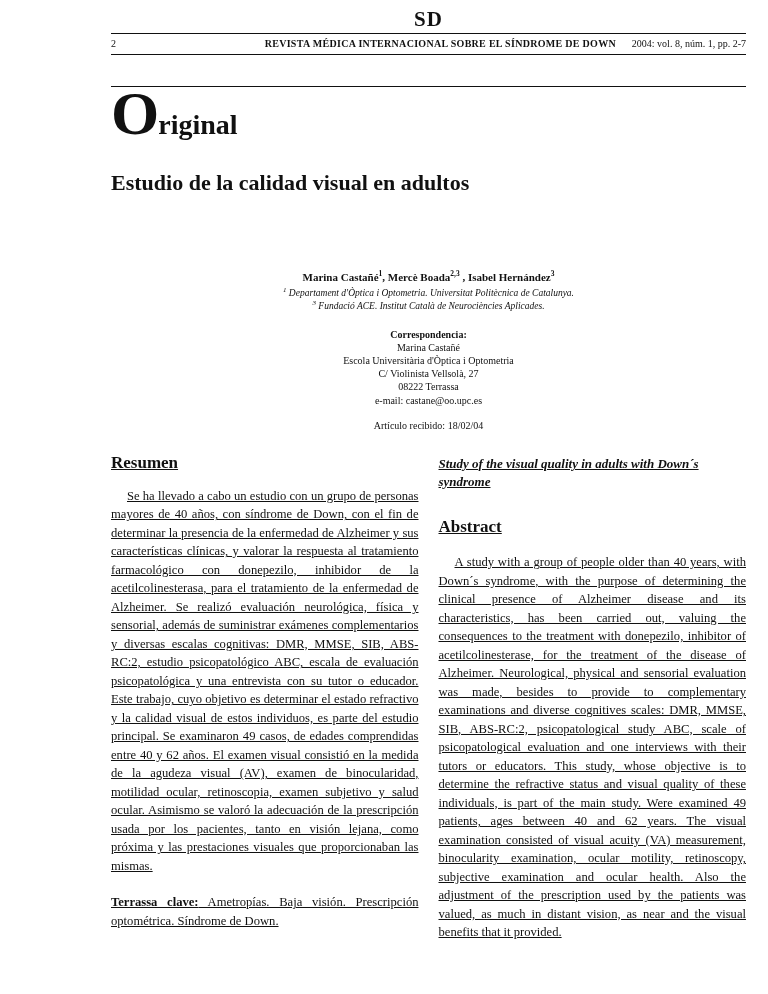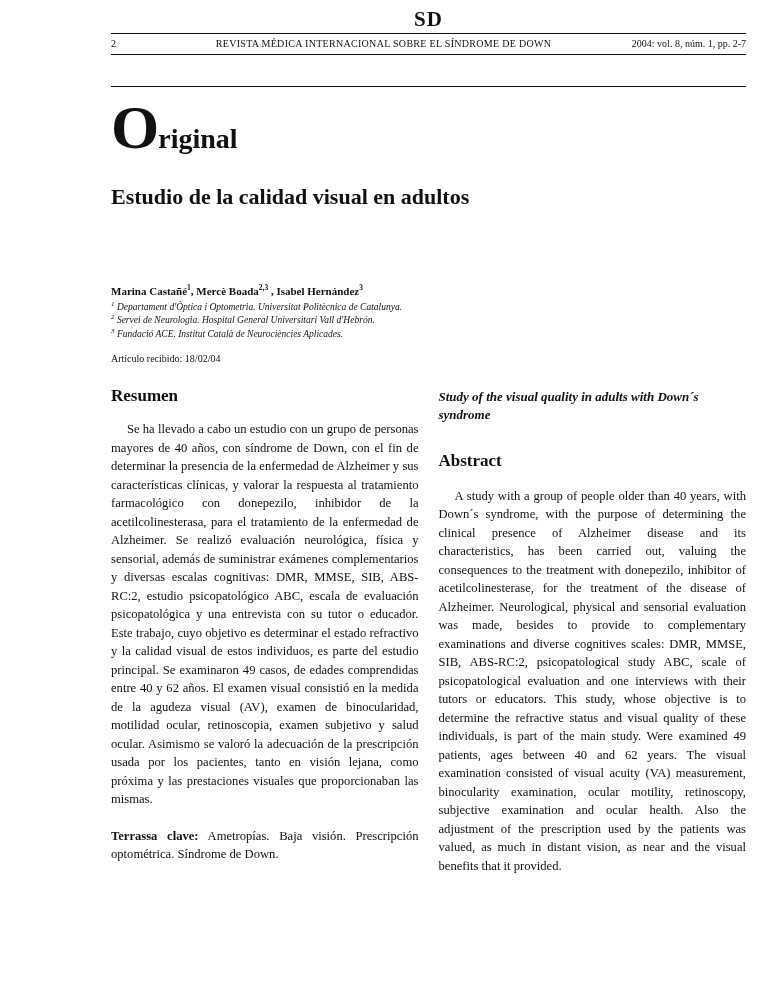--- a/index.html
+++ b/index.html
@@ -39,64 +39,65 @@
   }
   .rule { border-top: 1.5px solid #111; height: 0; }
   .header-row {
     display: flex;
     align-items: baseline;
     padding: 4px 0 5px 0;
   }
   .page-num { font-size: 10px; width: 40px; }
   .journal-title {
     flex: 1;
-    text-align: center;
+    text-align: right;
     font-size: 10px;
-    font-weight: normal;
+    font-weight: bold;
     letter-spacing: 0.3px;
   }
   .issue-info { font-size: 10px; width: 130px; text-align: right; }
   
   .section-label {
     margin-top: 31px;
     border-top: 1.5px solid #111;
-    padding-top: 16px;
+    padding-top: 2px;
   }
   .dropcap {
     font-size: 62px;
     font-weight: bold;
     line-height: 0.8;
     letter-spacing: -1px;
   }
   .label-rest {
     font-size: 28px;
     font-weight: bold;
   }
   
   .title {
     margin: 26px 0 0 0;
     text-align: left;
     font-size: 22px;
     font-weight: bold;
     line-height: 1.45;
   }
   
-  .meta { margin-top: 70px; }
+  .meta { margin-top: 70px; text-align: center; }
   .authors { margin: 0 0 3px 0; font-size: 11px; font-weight: bold; }
   .authors sup { font-size: 7.5px; }
   .affiliations { font-size: 9.5px; font-style: italic; line-height: 1.3; }
   .affiliations sup { font-size: 7px; font-style: italic; }
   .correspondence { margin-top: 15px; font-size: 10px; line-height: 1.32; }
   .correspondence .label { font-weight: bold; }
   .received { margin-top: 13px; font-size: 10px; }
   
   .columns {
     display: flex;
     gap: 20px;
     margin-top: 22px;
+    text-decoration: underline;
   }
   .col { flex: 1; min-width: 0; }
   .col-heading {
     font-size: 17px;
     font-weight: bold;
     margin: 0 0 14px 0;
   }
   .body-text {
     font-size: 12.6px;
     line-height: 1.47;
@@ -144,24 +145,31 @@
     </h1>
 
     <div class="meta">
 
       <p class="authors">
         <span>Marina Castañé</span><sup>1</sup><span>, </span><span>Mercè Boada</span><sup>2,3</sup><span> , </span><span>Isabel Hernández</span><sup>3</sup>
       </p>
 
       <div class="affiliations">
         <div><sup>1</sup><span> Departament d'Òptica i Optometria. Universitat Politècnica de Catalunya.</span></div>
-        <div><sup>2</sup><span> Servei de Neurologia. Hospital General Universitari Vall d'Hebrón.</span></div>
         <div><sup>3</sup><span> Fundació ACE. Institut Català de Neurociències Aplicades.</span></div>
       </div>
 
+      <div class="correspondence">
+        <div class="label">Correspondencia:</div>
+        <div>Marina Castañé</div>
+        <div>Escola Universitària d'Òptica i Optometria</div>
+        <div>C/ Violinista Vellsolà, 27</div>
+        <div>08222 Terrassa</div>
+        <div>e-mail: castane@oo.upc.es</div>
+      </div>
 
       <div class="received">Artículo recibido: 18/02/04</div>
 
     </div>
 
     <div class="columns">
 
       <div class="col">
         <h2 class="col-heading">Resumen</h2>
         <p class="body-text indent">Se ha llevado a cabo un estudio con un grupo de personas mayores de 40 años, con síndrome de Down, con el fin de determinar la presencia de la enfermedad de Alzheimer y sus características clínicas, y valorar la respuesta al tratamiento farmacológico con donepezilo, inhibidor de la acetilcolinesterasa, para el tratamiento de la enfermedad de Alzheimer. Se realizó evaluación neurológica, física y sensorial, además de suministrar exámenes complementarios y diversas escalas cognitivas: DMR, MMSE, SIB, ABS-RC:2, estudio psicopatológico ABC, escala de evaluación psicopatológica y una entrevista con su tutor o educador. Este trabajo, cuyo objetivo es determinar el estado refractivo y la calidad visual de estos individuos, es parte del estudio principal. Se examinaron 49 casos, de edades comprendidas entre 40 y 62 años. El examen visual consistió en la medida de la agudeza visual (AV), examen de binocularidad, motilidad ocular, retinoscopia, examen subjetivo y salud ocular. Asimismo se valoró la adecuación de la prescripción usada por los pacientes, tanto en visión lejana, como próxima y las prestaciones visuales que proporcionaban las mismas.</p>

